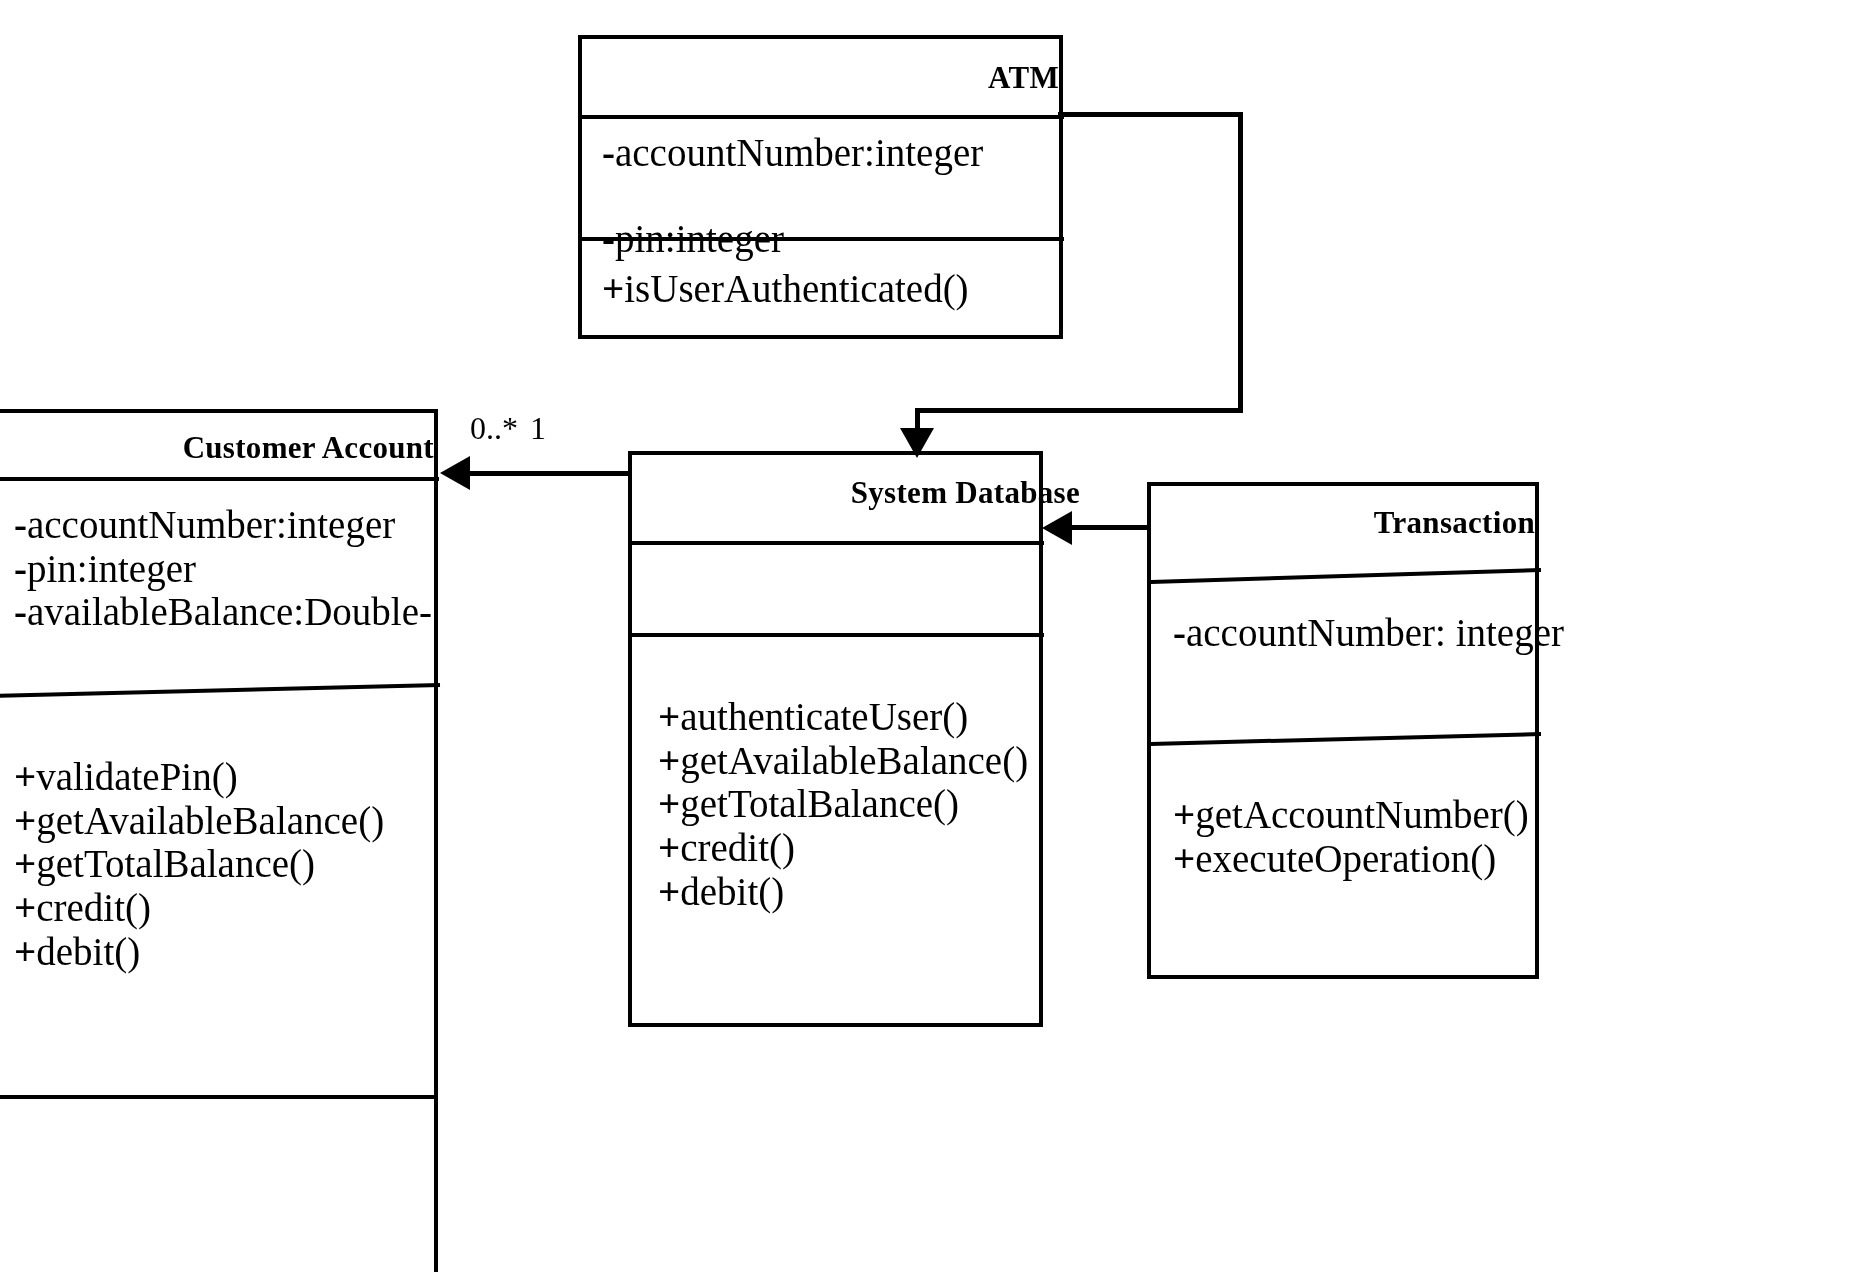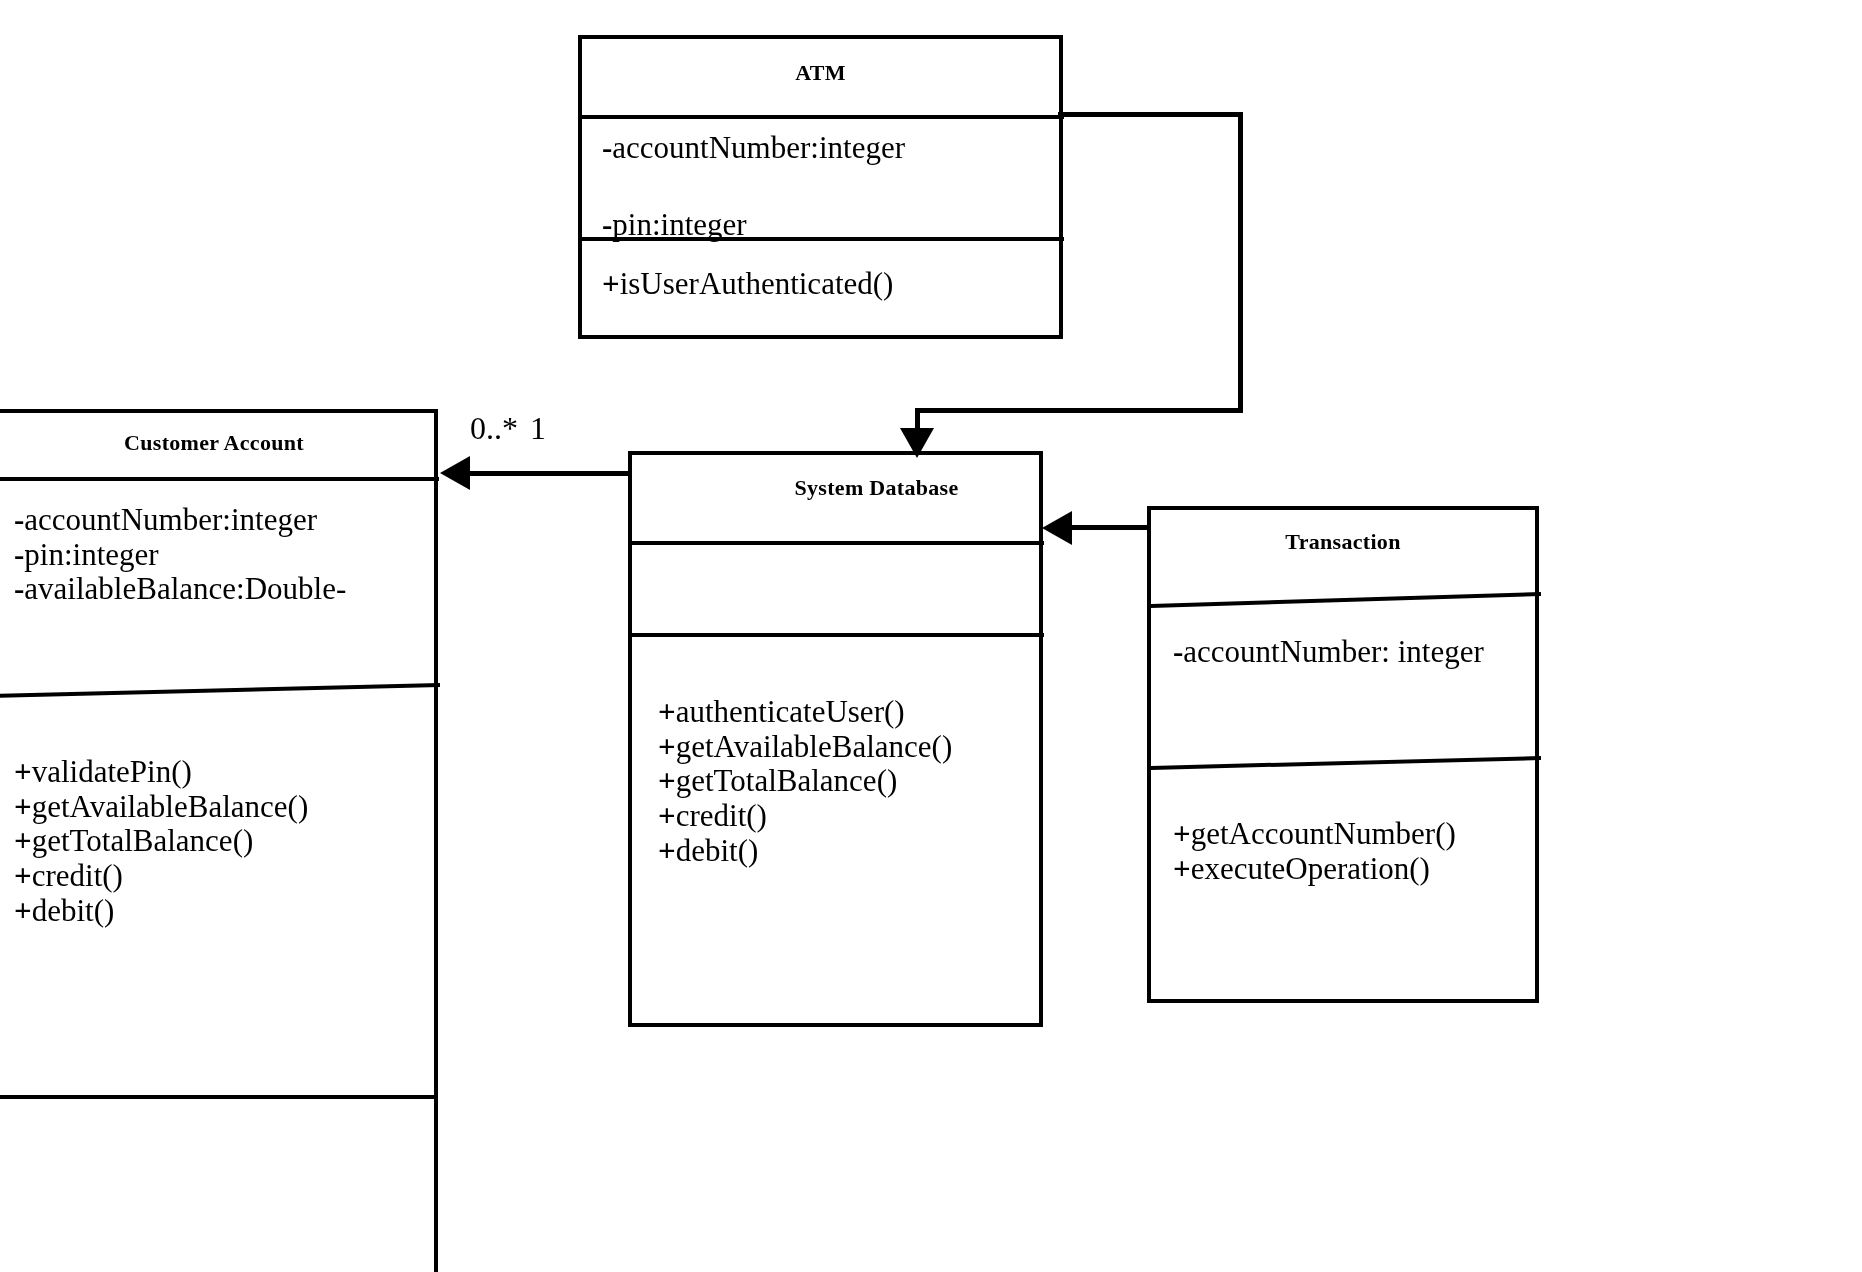--- a/index.html
+++ b/index.html
@@ -17,31 +17,31 @@
     color: #000000;
   }
   .uml-box {
     position: absolute;
     border: 4px solid #000000;
     background: #ffffff;
     box-sizing: border-box;
   }
   .class-title {
     font-weight: bold;
-    text-align: center;
-    font-size: 22px;
+    text-align: right;
+    font-size: 31px;
     line-height: 1.1;
     letter-spacing: 0.3px;
   }
   .compartment {
     position: absolute;
     box-sizing: border-box;
   }
   .attr-line, .meth-line {
-    font-size: 31px;
+    font-size: 39px;
     line-height: 1.12;
     white-space: nowrap;
   }
   .attr-line .sig, .meth-line .sig {
     font-weight: bold;
   }
   .divider {
     position: absolute;
     background: #000000;
     height: 4px;
@@ -138,21 +138,21 @@
 
     <div class="compartment" style="left:26px; top:240px; width:380px;">
       <div class="meth-line"><span class="sig">+</span>authenticateUser()</div>
       <div class="meth-line"><span class="sig">+</span>getAvailableBalance()</div>
       <div class="meth-line"><span class="sig">+</span>getTotalBalance()</div>
       <div class="meth-line"><span class="sig">+</span>credit()</div>
       <div class="meth-line"><span class="sig">+</span>debit()</div>
     </div>
   </div>
 
-  <div class="uml-box" style="left:1147px; top:482px; width:392px; height:497px;margin-top:24px;">
+  <div class="uml-box" style="left:1147px; top:482px; width:392px; height:497px;">
     <div class="class-title" style="position:absolute; left:0; top:20px; width:100%;">Transaction</div>
 
     <svg class="svg-layer" style="width:392px; height:497px;">
       <line x1="-2" y1="96" x2="390" y2="84" stroke="#000000" stroke-width="4"></line>
       <line x1="-2" y1="258" x2="390" y2="248" stroke="#000000" stroke-width="4"></line>
     </svg>
 
     <div class="compartment" style="left:22px; top:125px; width:370px;">
       <div class="attr-line"><span class="sig">-</span>accountNumber: integer</div>
     </div>

